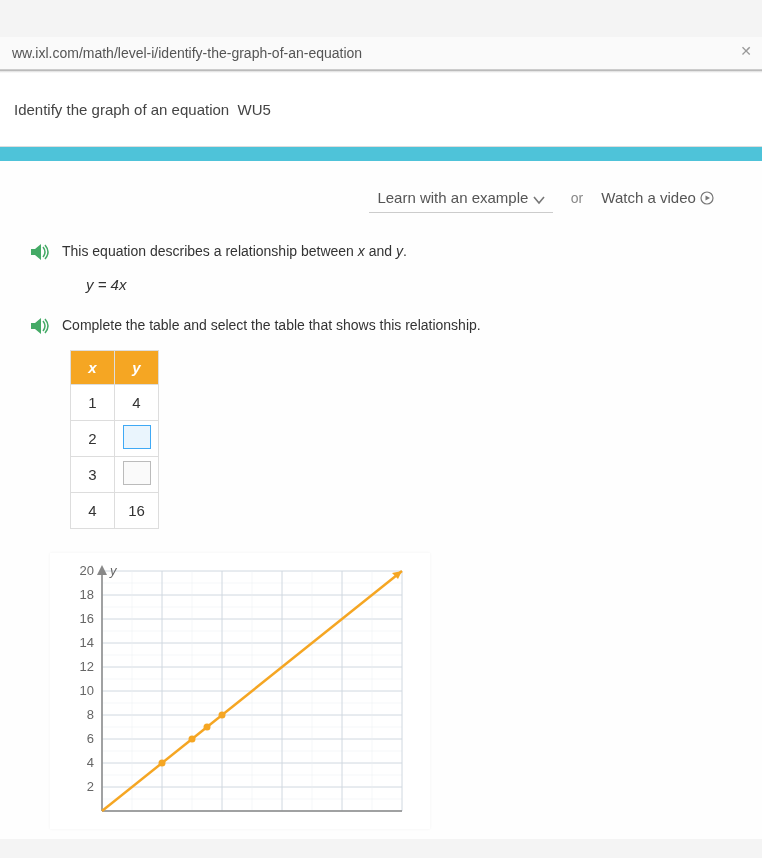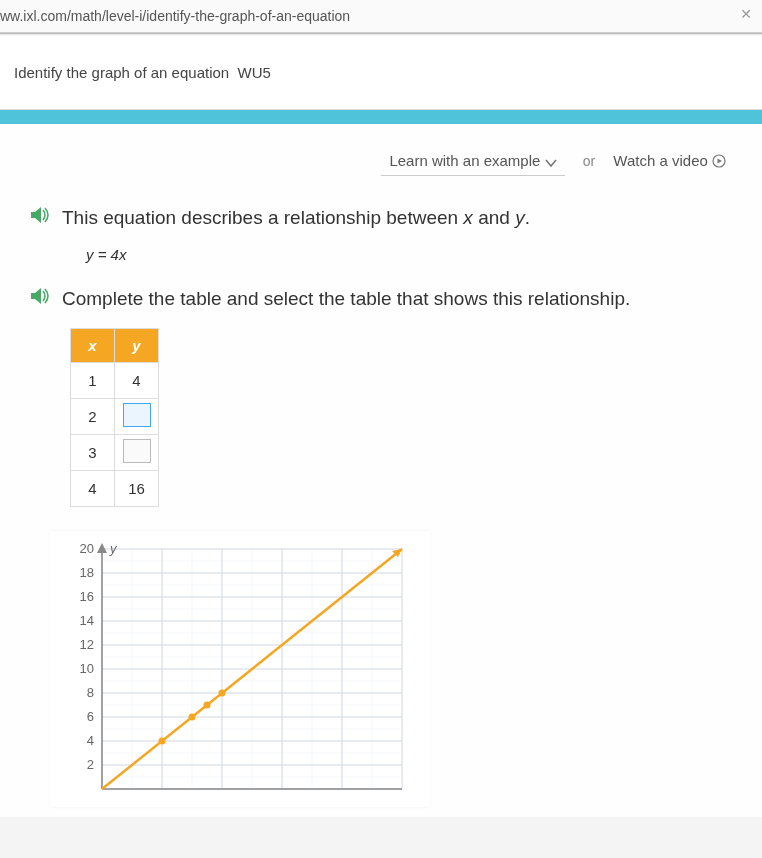--- a/index.html
+++ b/index.html
@@ -5,63 +5,64 @@
   * { box-sizing: border-box; margin: 0; padding: 0; }
   body {
     font-family: Arial, Helvetica, sans-serif;
     background: #f4f4f4;
     width: 762px;
     color: #333;
   }
   .url-bar {
     background: #fafafa;
     border-bottom: 1px solid #ccc;
-    padding: 8px 0;
+    padding: 8px 12px;
     font-size: 14px;
     color: #555;
     position: relative;
+    margin-top: 37px;
   }
   .url-bar .close-x {
     position: absolute;
     right: 10px;
     top: 6px;
     color: #999;
     font-size: 14px;
   }
   .divider-line { height: 3px; background: linear-gradient(#ddd, #fff); border-top:1px solid #bbb; }
   .skill-bar {
     background: #fff;
     border-bottom: 1px solid #ddd;
     padding: 28px 14px;
     font-size: 15px;
     color: #444;
   }
   .teal-strip { height: 14px; background: #4ec3d9; }
   .content {
     background: #fefefe;
-    padding: 24px 30px 10px 30px;
+    padding: 24px 42px 10px 30px;
   }
   .top-links {
     text-align: right;
     font-size: 15px;
     color: #555;
     margin-bottom: 28px;
     padding-right: 6px;
   }
   .learn-link { color: #555; border-bottom: 1px solid #ccc; padding: 4px 8px; display:inline-block; }
   .or-text { margin: 0 14px; color: #888; font-size: 14px; }
   .video-link { color: #555; }
   .chev-icon, .play-icon { display:inline-block; vertical-align: middle; }
   .line-block { display:flex; align-items:flex-start; margin-bottom: 14px; }
   .speaker {
     width: 22px; height: 18px; margin-right: 10px; margin-top: 2px; flex-shrink:0;
     position: relative;
   }
   .speaker svg { width: 22px; height: 18px; }
-  .problem-text { font-size: 19px; color: #333; line-height: 1.5; }
+  .problem-text { font-size: 14px; color: #333; line-height: 1.5; }
   .italic { font-style: italic; }
   .equation { font-size: 15px; font-style: italic; color: #333; margin: 10px 0 22px 56px; }
   .xy-table {
     border-collapse: collapse;
     margin: 14px 0 24px 40px;
     background: #fff;
   }
   .xy-table th {
     background: #f5a623;
     color: #fff;

